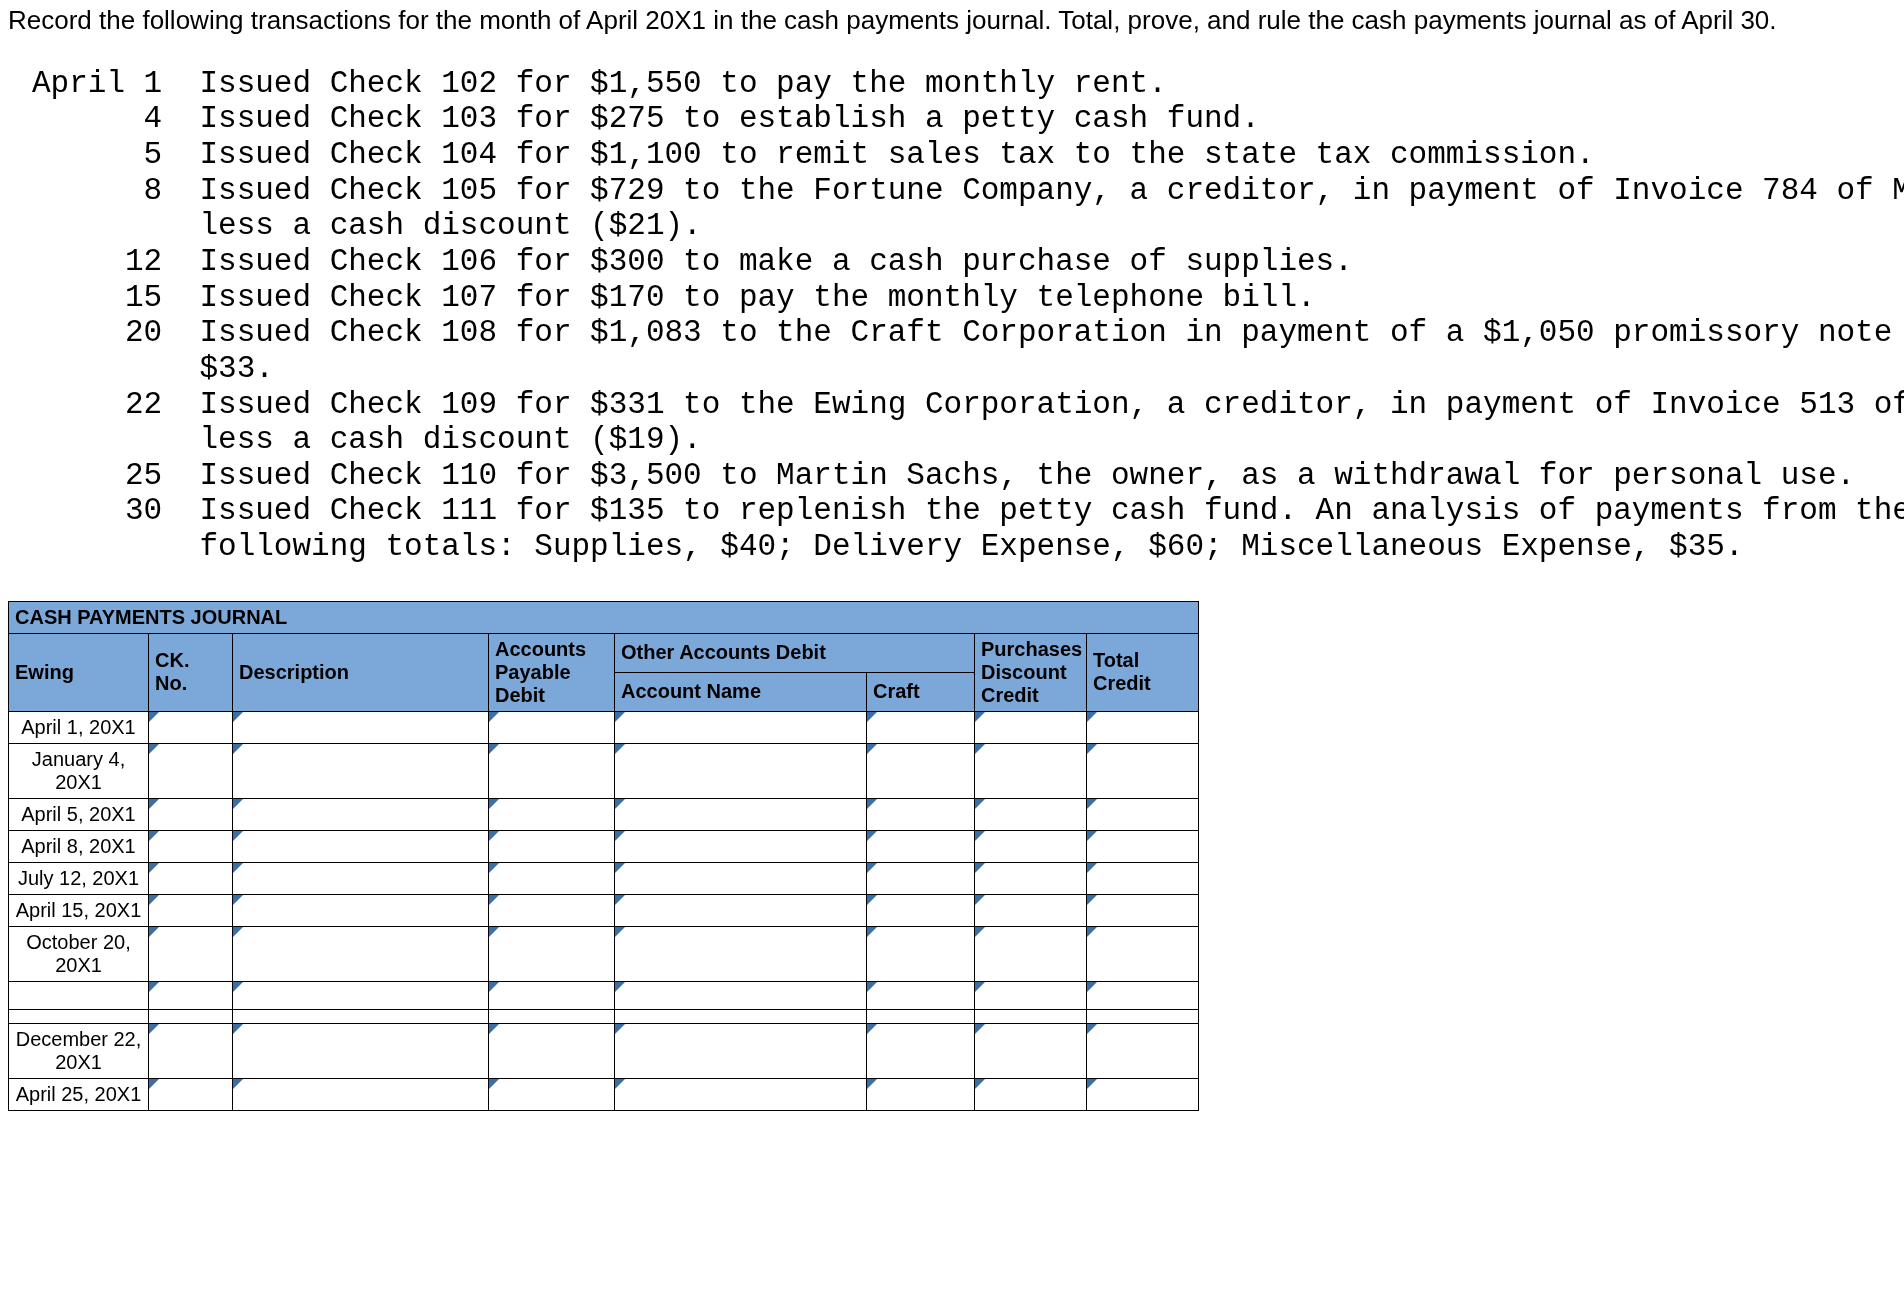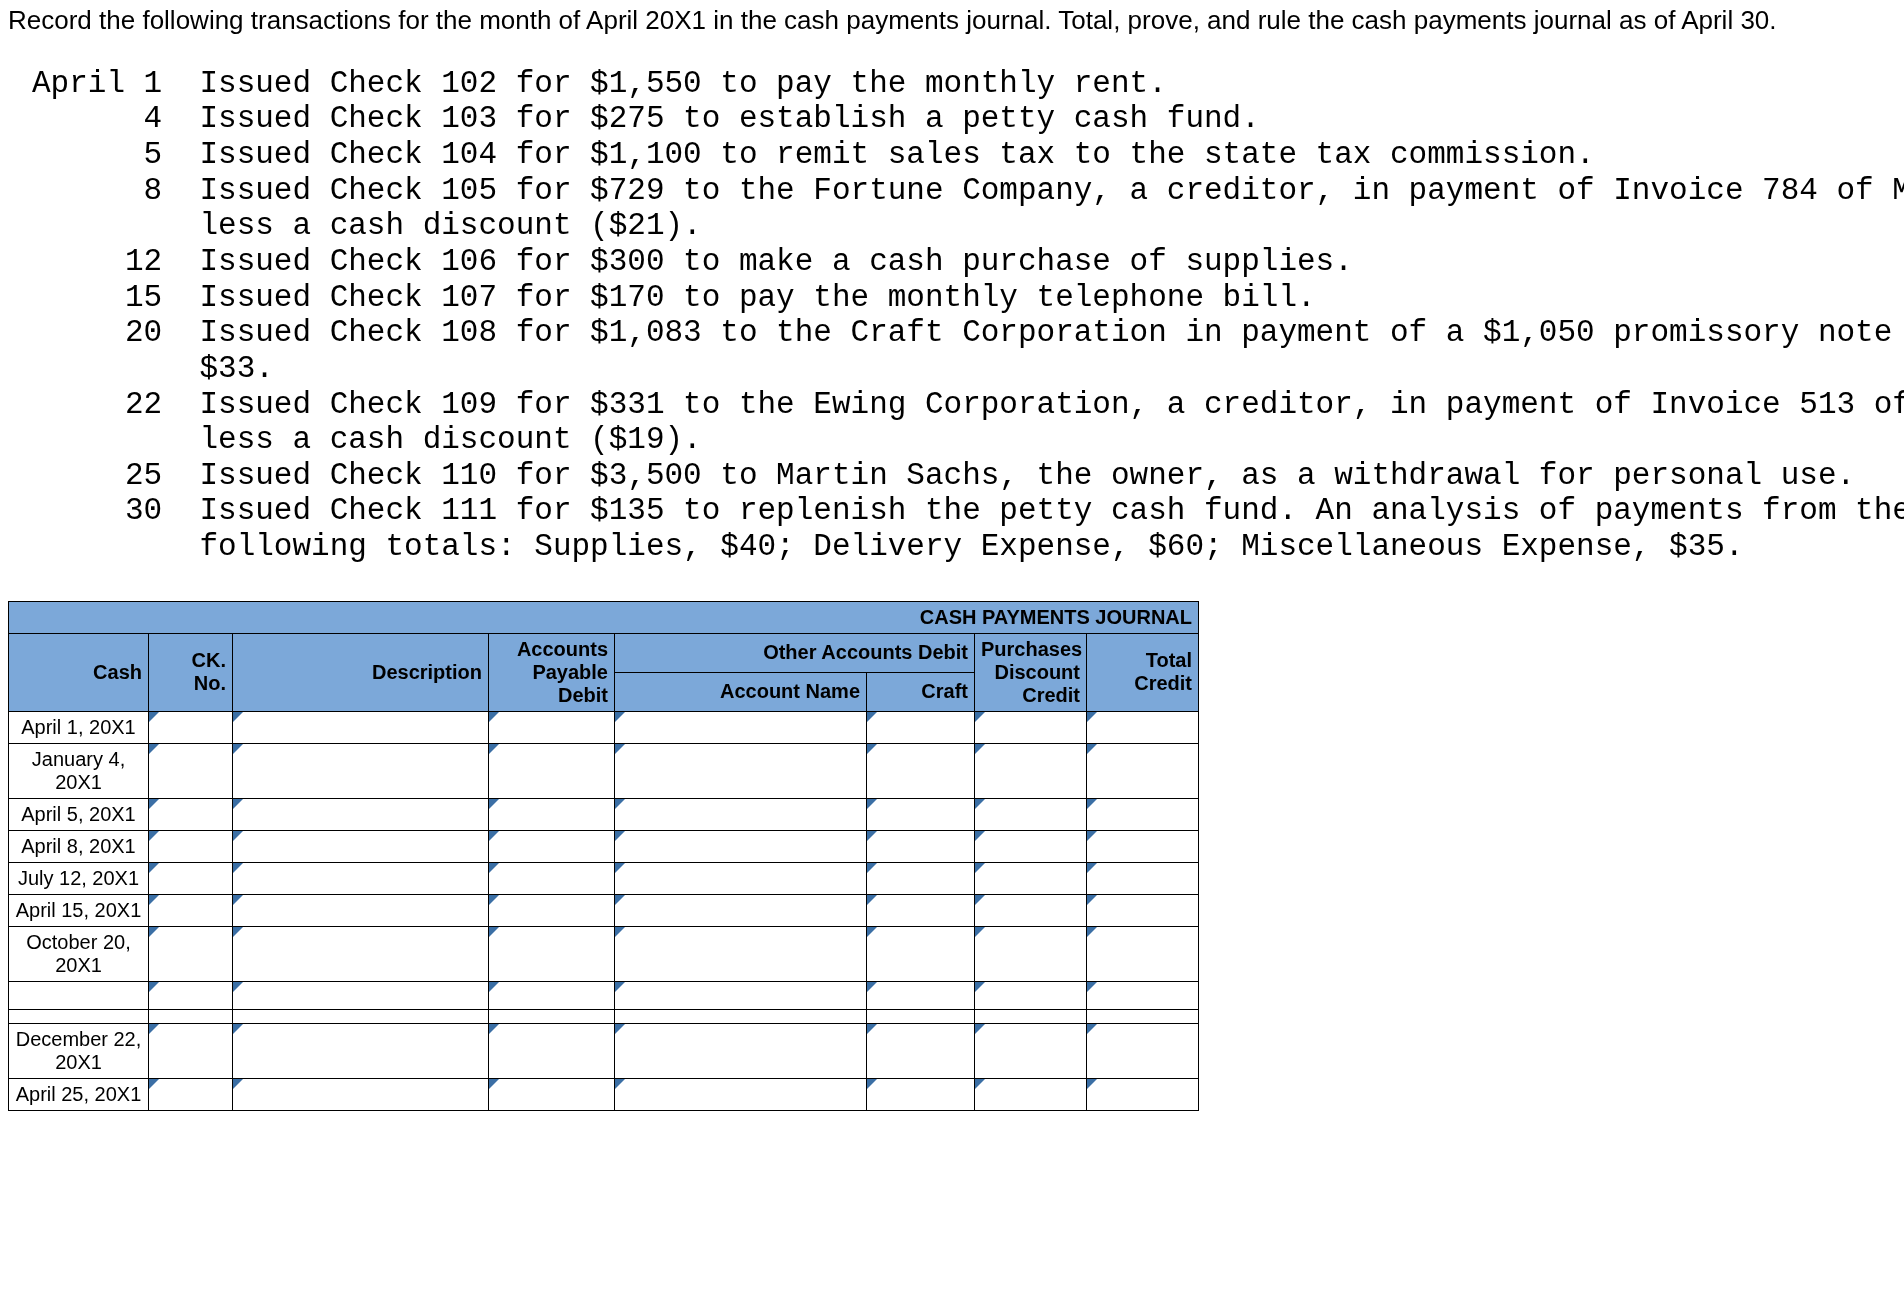--- a/index.html
+++ b/index.html
@@ -35,21 +35,21 @@
   }
   table.journal th, table.journal td {
     border: 1px solid #000;
     font-size: 20px;
     padding: 4px 6px;
     box-sizing: border-box;
   }
   table.journal th {
     background: #7ca8d9;
     font-weight: bold;
-    text-align: right;
+    text-align: left;
     vertical-align: middle;
   }
   table.journal td {
     background: #fff;
     height: 28px;
     position: relative;
     vertical-align: middle;
   }
   .title-row th {
     height: 32px;
@@ -116,21 +116,21 @@
     <col class="col-aname">
     <col class="col-amt">
     <col class="col-pd">
     <col class="col-cash">
   </colgroup>
   <thead>
     <tr class="title-row">
       <th colspan="8">CASH PAYMENTS JOURNAL</th>
     </tr>
     <tr>
-      <th rowspan="2">Cash</th>
+      <th rowspan="2">Ewing</th>
       <th rowspan="2">CK. No.</th>
       <th rowspan="2">Description</th>
       <th rowspan="2">Accounts Payable Debit</th>
       <th colspan="2">Other Accounts Debit</th>
       <th rowspan="2">Purchases Discount Credit</th>
       <th rowspan="2">Total Credit</th>
     </tr>
     <tr>
       <th>Account Name</th>
       <th>Craft</th>

